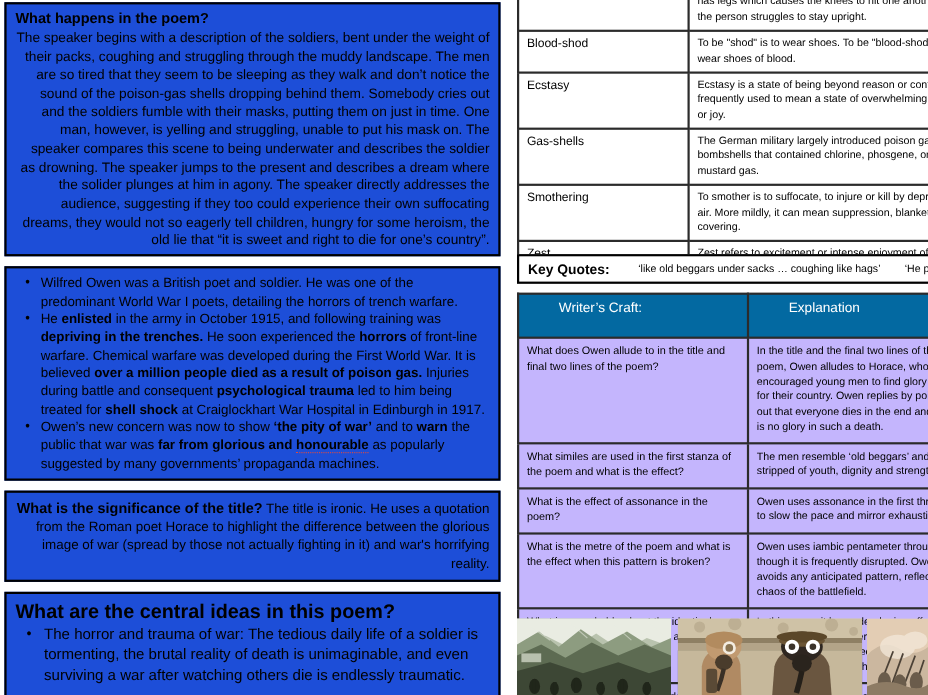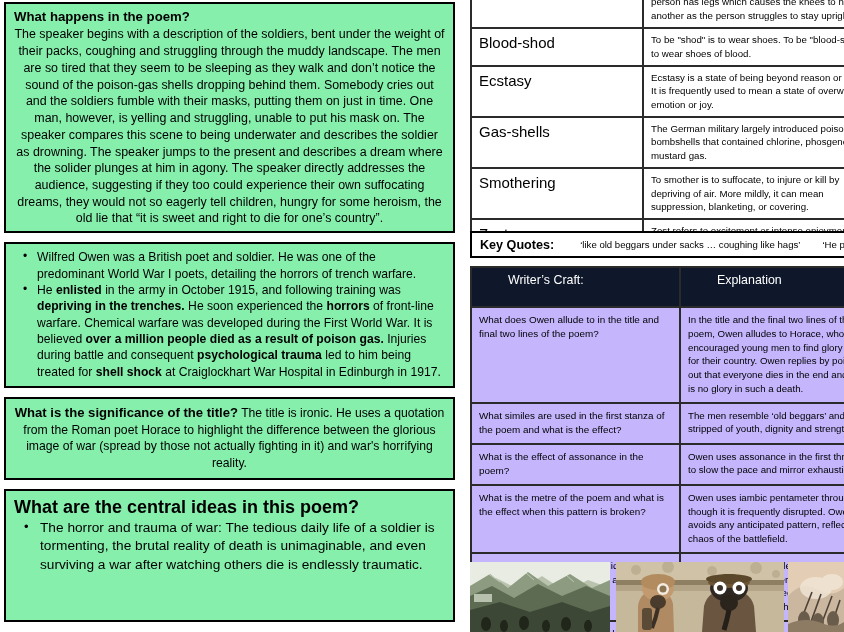--- a/index.html
+++ b/index.html
@@ -16,36 +16,36 @@
   }
 
   
   #left-col {
     position: absolute;
     left: 4px; top: 2px;
     width: 451px; height: 630px;
   }
   .panel {
     border: 2px solid #000000;
-    background: #86efac;
+    background: #1d4ed8;
     margin-bottom: 9px;
     padding: 5px 8px 6px 8px;
   }
   .panel-heading {
     font-weight: bold;
     font-size: 13.2px;
     color: #000;
     line-height: 1.24;
     margin-bottom: 1px;
   }
   .panel-body {
     font-size: 12.3px;
     line-height: 1.335;
     color: #000;
-    text-align: center;
+    text-align: right;
   }
   
   #panel-summary { padding-bottom: 4px; }
   #panel-summary .panel-body { font-size: 12.45px; line-height: 1.345; }
 
   
   ul.bullets { list-style: none; }
   ul.bullets > li {
     position: relative;
     padding-left: 23px;
@@ -91,22 +91,22 @@
     border-collapse: collapse;
     table-layout: fixed;
   }
   #vocab-table td {
     border: 2px solid #2b2b2b;
     vertical-align: top;
     padding: 4px 7px 5px 7px;
     background: #fff;
   }
   #vocab-table td.term {
-    width: 172px;
-    font-size: 15px;
+    width: 155px;
+    font-size: 11px;
     line-height: 1.3;
   }
   #vocab-table td.def {
     font-size: 9.7px;
     line-height: 1.38;
   }
 
   
   #key-quotes {
     position: absolute;
@@ -140,21 +140,21 @@
     table-layout: fixed;
   }
   #craft-table th, #craft-table td {
     border: 2px solid #2b2b2b;
     vertical-align: top;
     text-align: left;
     padding: 5px 7px 6px 7px;
     background: #c4b5fd;
   }
   #craft-table th {
-    background: #0f172a;
+    background: #0369a1;
     color: #ffffff;
     font-size: 12.4px;
     font-weight: normal;
     height: 40px;
     vertical-align: top;
     padding-left: 36px;
   }
   #craft-table td.q {
     width: 155px;
     font-size: 9.9px;
@@ -209,20 +209,25 @@
           Wilfred Owen was a British poet and soldier. He was one of the predominant World
           War I poets, detailing the horrors of trench warfare.
         </li>
         <li>
           He <b>enlisted</b> in the army in October 1915, and following training was <b>depriving in the
           trenches.</b> He soon experienced the <b>horrors</b> of front-line warfare. Chemical warfare
           was developed during the First World War. It is believed <b>over a million people died
           as a result of poison gas.</b> Injuries during battle and consequent <b>psychological
           trauma</b> led to him being treated for <b>shell shock</b> at Craiglockhart War Hospital in
           Edinburgh in 1917.
+        </li>
+        <li>
+          Owen’s new concern was now to show <b>‘the pity of war’</b> and to <b>warn</b> the public that
+          war was <b>far from glorious and <span class="spell">honourable</span></b> as popularly suggested by many
+          governments’ propaganda machines.
         </li>
       </ul>
     </div>
 
     <div class="panel" id="panel-title-sig">
       <div class="panel-body">
         <span class="inline-heading">What is the significance of the title?</span>
         <span>The title is ironic. He uses a quotation from the Roman poet Horace to highlight the difference between the glorious image of war (spread by those not actually fighting in it) and war's horrifying reality.</span>
       </div>
     </div>

